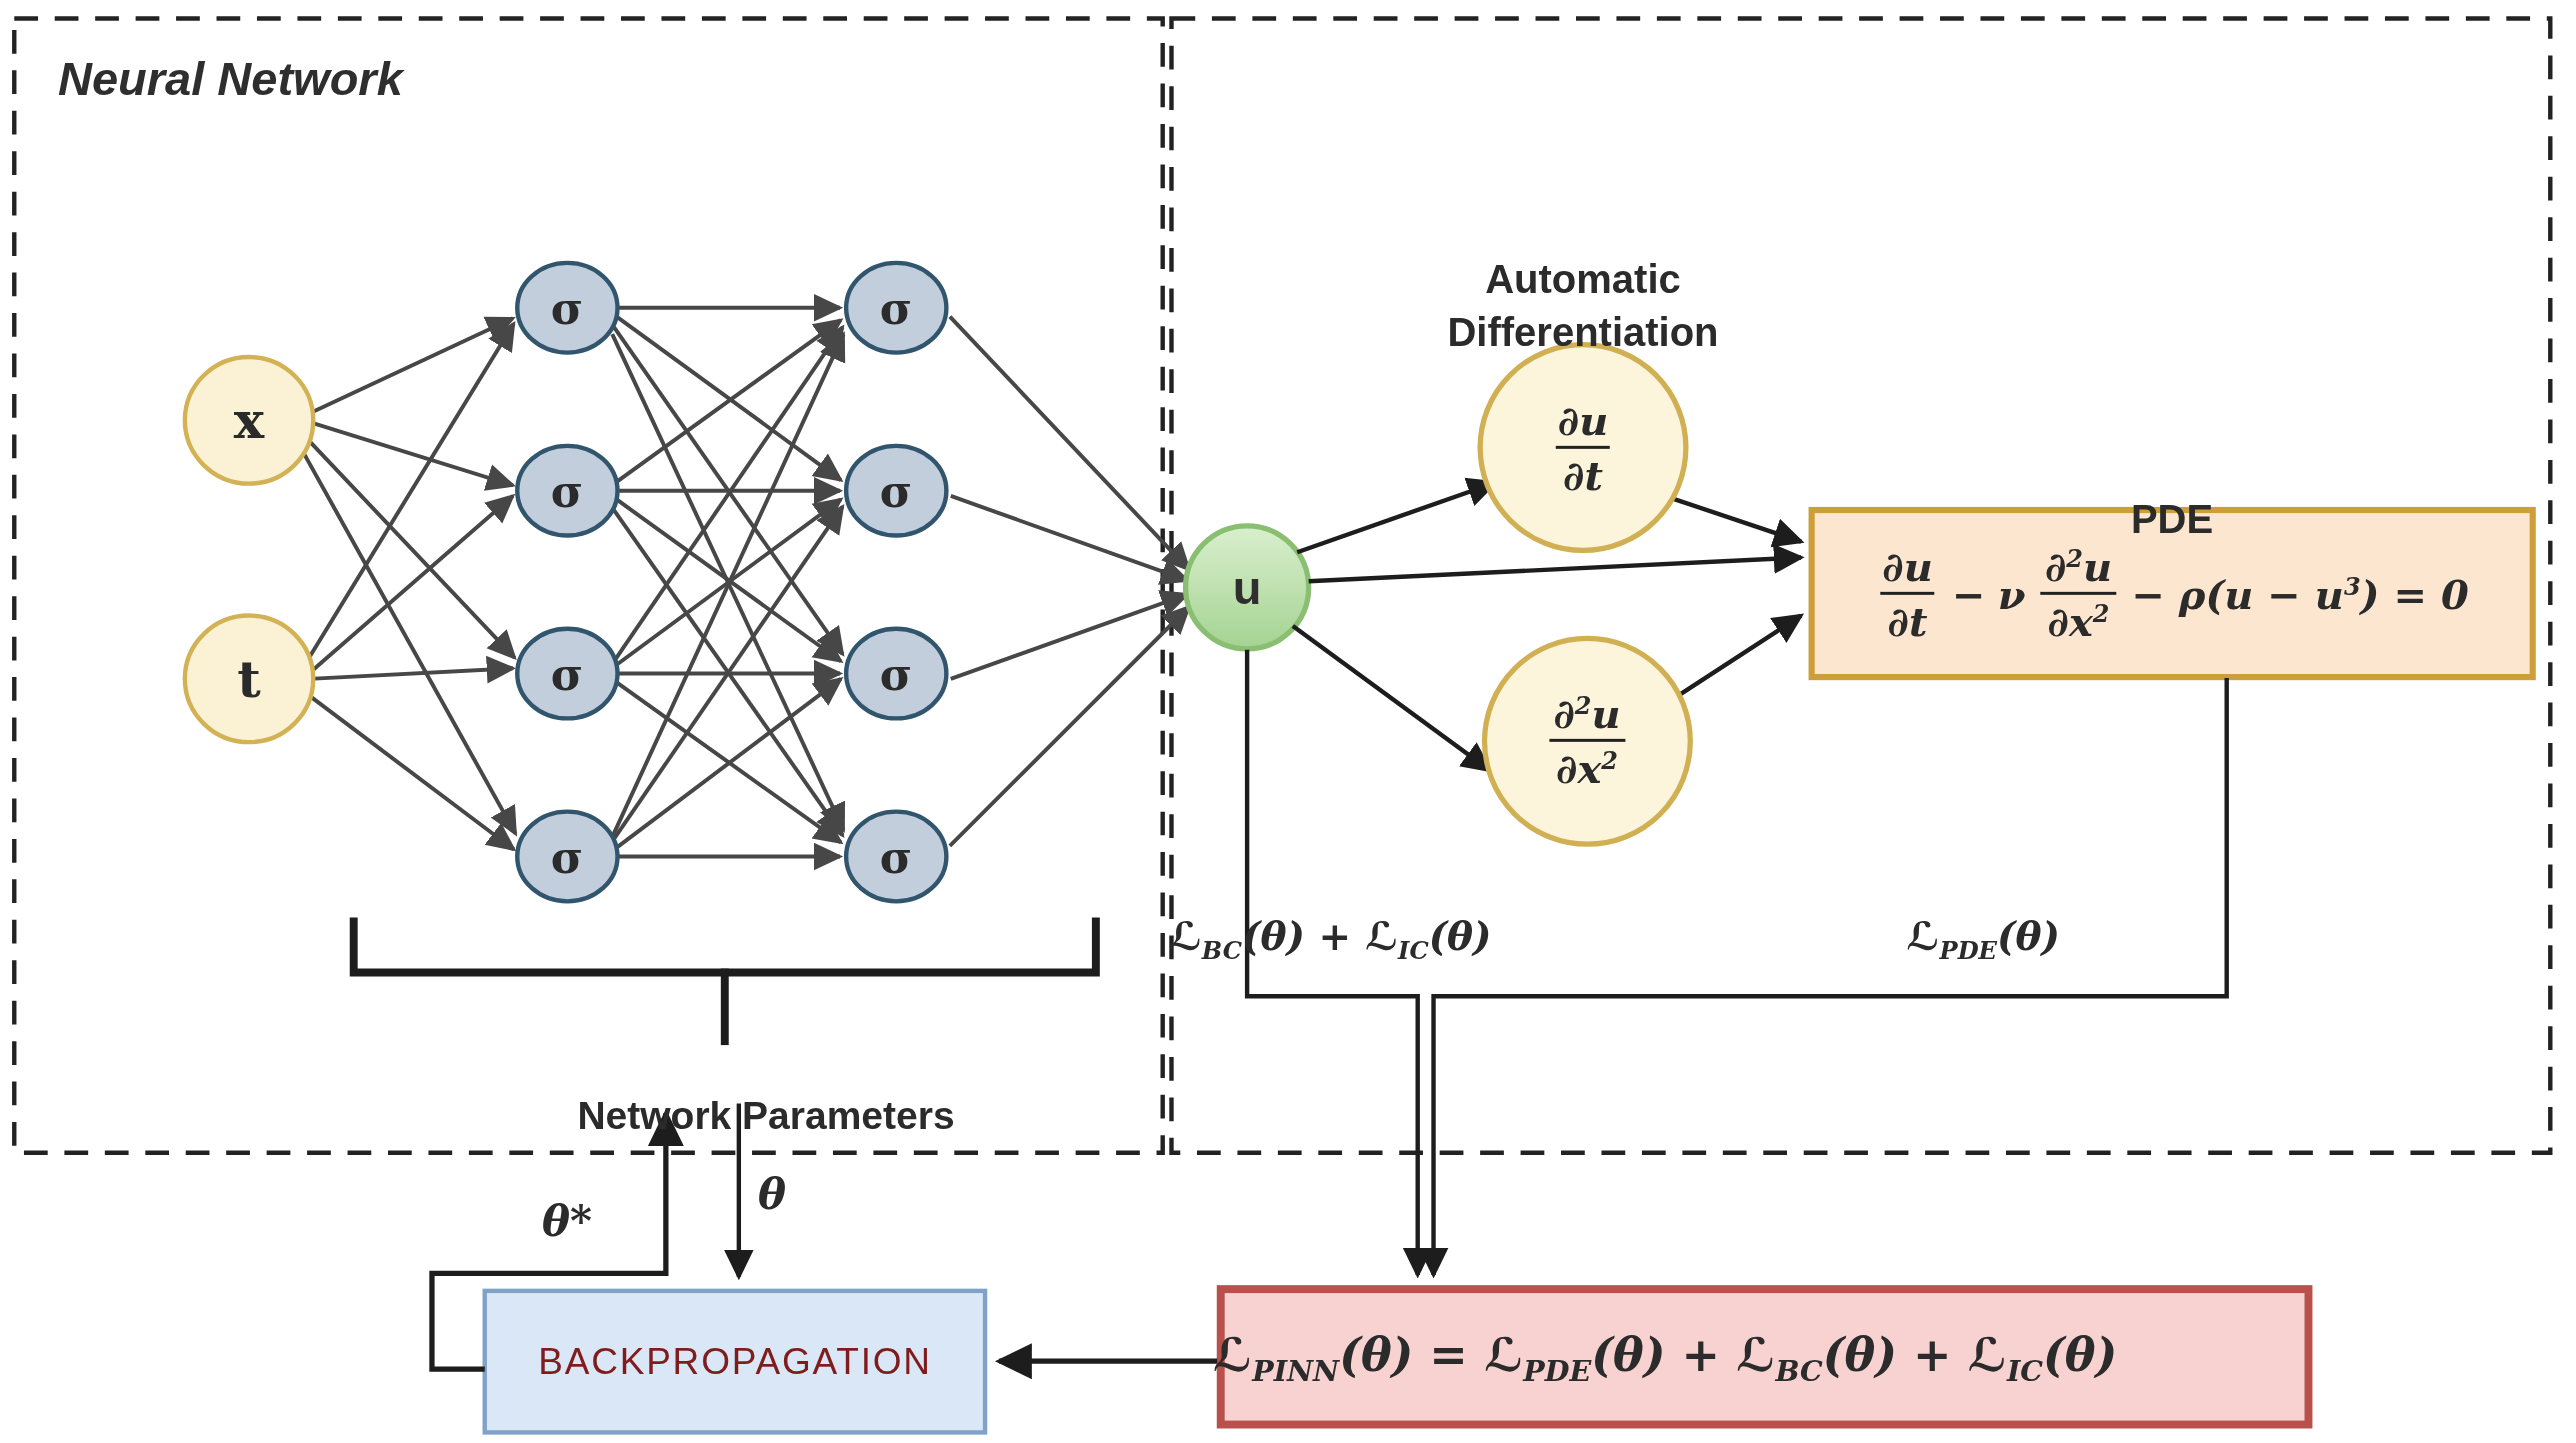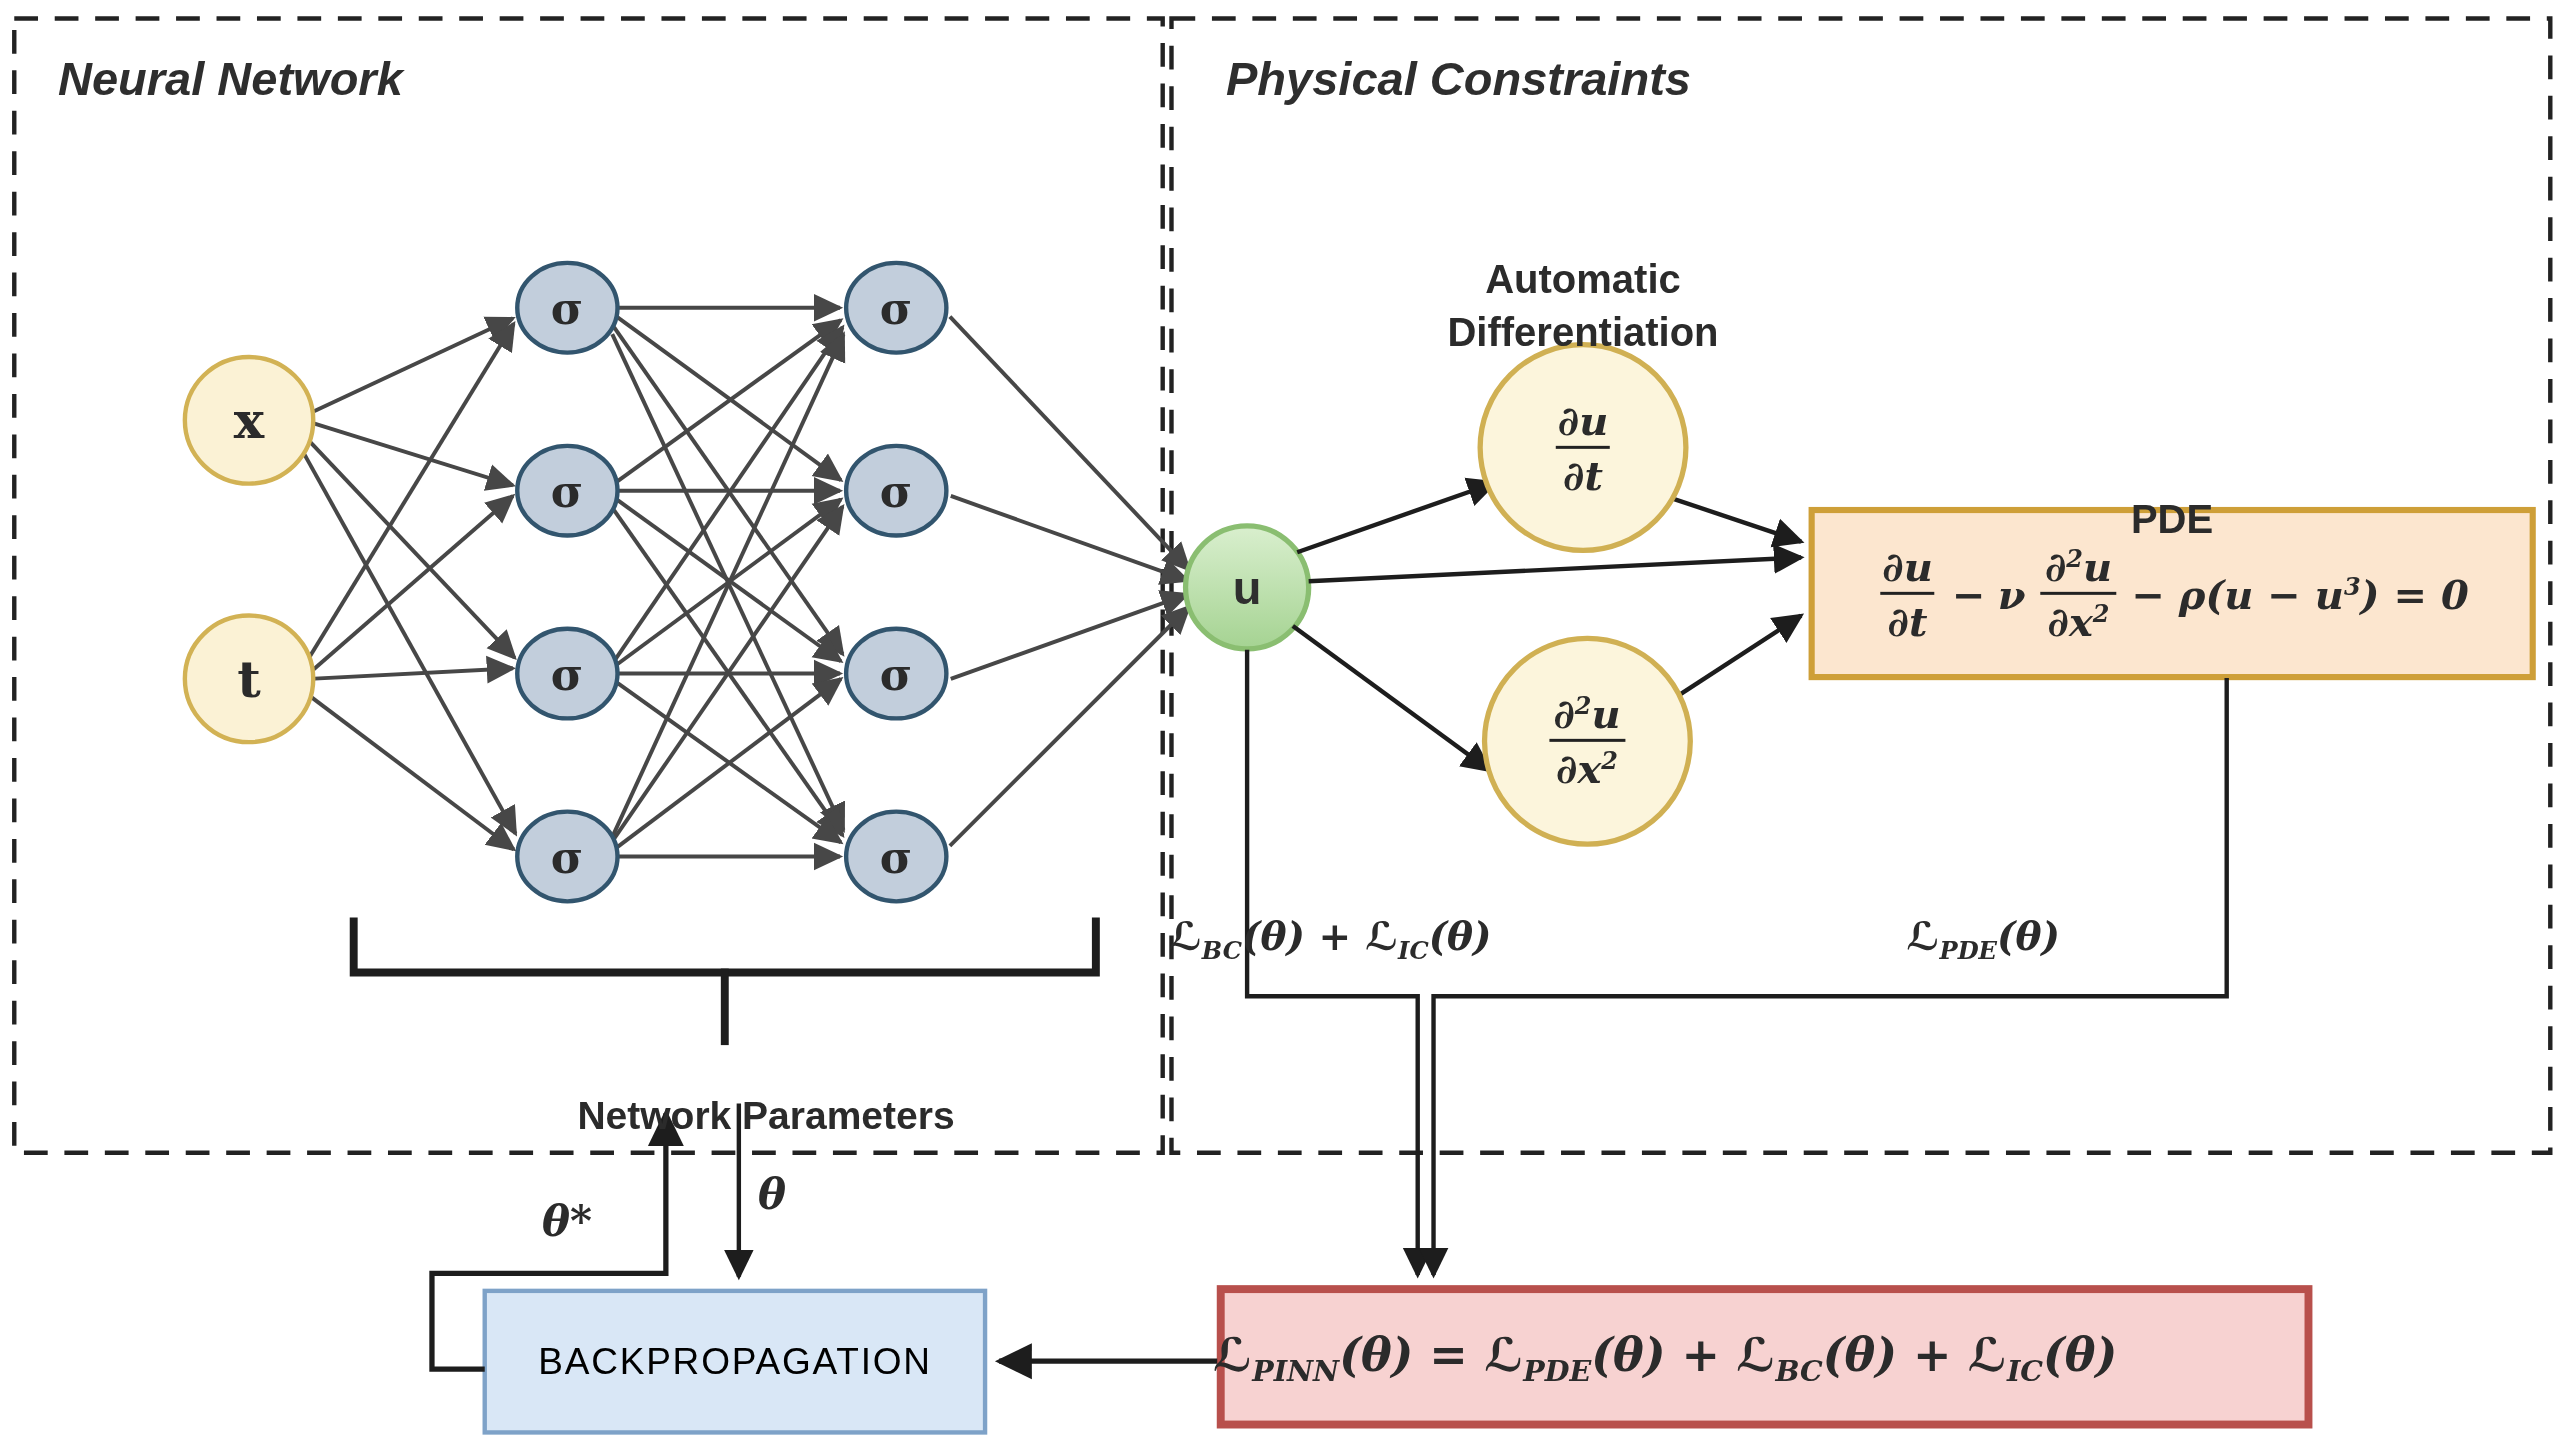--- a/index.html
+++ b/index.html
@@ -11,21 +11,21 @@
   .boldlbl{font-weight:bold;font-size:40px;text-align:center;margin-top:42px;}
   .serifmath{font-family:"DejaVu Serif","DejaVu Sans",serif;font-style:italic;font-weight:600;}
   .nodechar{font-family:"DejaVu Serif","DejaVu Sans",serif;font-weight:bold;}
   .frac{display:inline-flex;flex-direction:column;align-items:center;vertical-align:middle;}
   .frac .num{padding:0 7px 1.8px;}
   .frac .den{border-top:3.5px solid #222;padding:3.5px 7px 0;}
   .eqrow{display:inline-flex;align-items:center;gap:12.3px;}
   sup{font-size:60%;}
   sub{font-size:62%;}
   .autodiff{line-height:53px;}
-  .backprop{font-size:37px;letter-spacing:1.8px;color:#000000;}
+  .backprop{font-size:37px;letter-spacing:1.8px;color:#7f1d1d;}
   .theta{font-size:42px;font-weight:bold;}
 </style>
 </head>
 <body>
 
 <div class="stage">
 
   <svg viewBox="0 0 2929 1641" width="2576" height="1443">
     <defs>
       <linearGradient id="ugrad" x1="0" y1="0" x2="0" y2="1">
@@ -119,21 +119,20 @@
     <path d="M551,1557 L491,1557 L491,1448 L757,1448 L757,1266" style="stroke:var(--c-dark,#1d1d1d)" stroke-width="6" fill="none" marker-end="url(#mBlack)"></path>
     <path d="M840,1255 L840,1452" style="stroke:var(--c-dark,#1d1d1d)" stroke-width="5" fill="none" marker-end="url(#mBlack)"></path>
 
     <g style="stroke:var(--c-dark,#1d1d1d)" stroke-width="9" fill="none" stroke-linecap="square">
       <path d="M402,1048 L402,1106 L1246,1106 L1246,1048"></path>
       <path d="M824,1106 L824,1184"></path>
     </g>
   </svg>
 
   <div class="title" style="left:58px;top:51px;">Neural Network</div>
-  <div class="title" style="left:1226px;top:51px;">Physical Constraints</div>
 
   <div class="lbl boldlbl autodiff" style="left:1583px;top:264px;">
     <div>Automatic</div>
     <div>Differentiation</div>
   </div>
 
   <div class="lbl nodechar" style="left:249px;top:420px;font-size:51px;">x</div>
   <div class="lbl nodechar" style="left:249px;top:679px;font-size:51px;">t</div>
   <div class="lbl nodechar" style="left:567px;top:308px;font-size:44px;">σ</div>
   <div class="lbl nodechar" style="left:567px;top:491px;font-size:44px;">σ</div>

